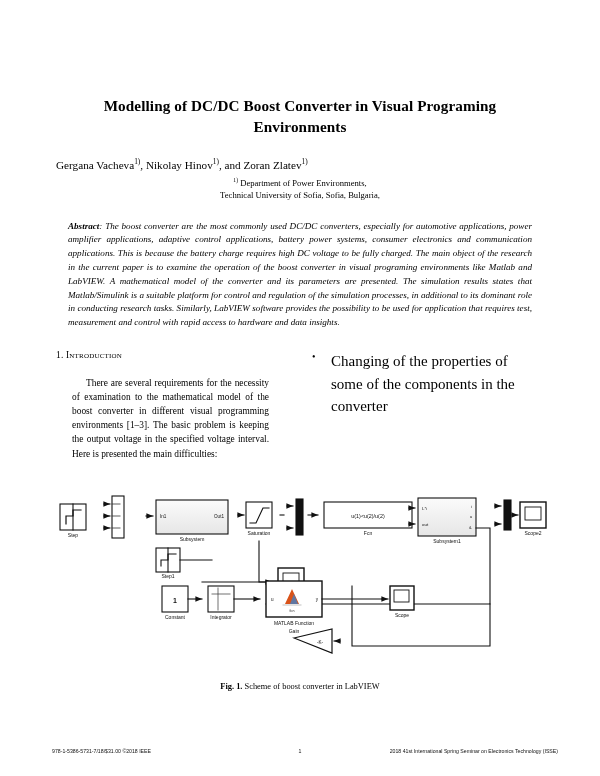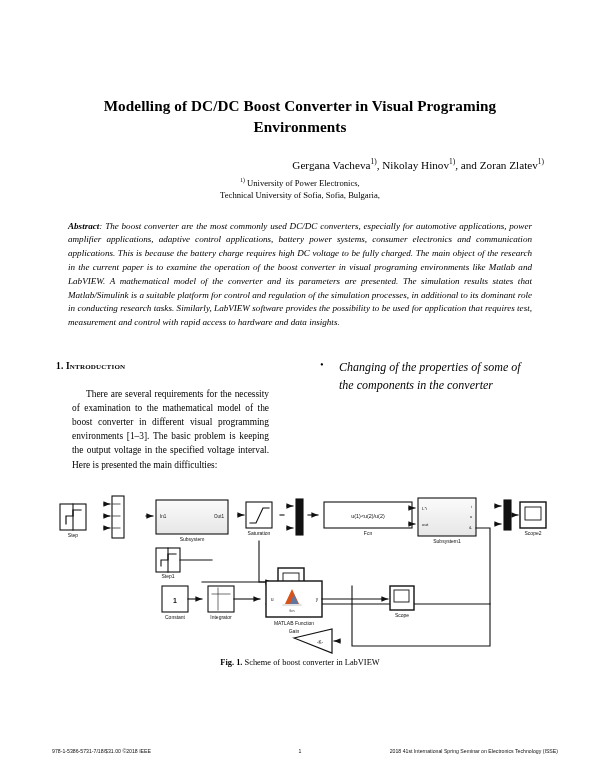--- a/index.html
+++ b/index.html
@@ -30,21 +30,21 @@
     font-size: 15.2px;
     line-height: 1.35;
     text-align: center;
     padding-top: 96px;
     margin: 0;
     letter-spacing: 0.1px;
   }
 
   
   .authors {
-    text-align: right;
+    text-align: left;
     font-size: 11.2px;
     margin-top: 21px;
     line-height: 1.35;
   }
   .affil {
     text-align: center;
     font-size: 8.6px;
     line-height: 1.42;
     margin-top: 4px;
   }
@@ -74,40 +74,39 @@
     margin-top: 20px;
     display: flex;
     gap: 18px;
   }
   .col {
     width: 229px;
     flex: 0 0 229px;
   }
   .section-head {
     font-size: 9.4px;
-    font-weight: bold;
+    font-weight: normal;
     font-variant: small-caps;
     text-transform: none;
-    margin: 11px 0 9px 0;
+    margin: 0 0 9px 0;
     letter-spacing: 0.2px;
   }
   .body-par {
     font-size: 9.4px;
     line-height: 1.5;
     text-align: justify;
     text-indent: 14px;
     margin: 16px;
   }
   .bullets {
     list-style: none;
-    margin: 8px;
+    margin: 0;
     padding: 0;
-    font-size: 12px;
+    font-size: 15px;
     line-height: 1.5;
-    font-style: italic;
   }
   .bullets li {
     position: relative;
     padding-left: 28px;
     margin-bottom: 11px;
     text-align: left;
   }
   .bullets li::before {
     content: "\2022";
     position: absolute;
@@ -127,21 +126,21 @@
   .fig-canvas {
     position: absolute;
     left: 52px;
     top: 0;
     width: 500px;
     height: 186px;
   }
   .fig-caption {
     position: absolute;
     left: 0;
-    top: 658px;
+    top: 682px;
     width: 600px;
     text-align: center;
     font-size: 8.4px;
   }
   .fig-caption b { font-weight: bold; }
 
   
   .footer {
     position: absolute;
     left: 0;
@@ -177,21 +176,21 @@
 
 <div class="page">
 
   <h1 class="title">Modelling of DC/DC Boost Converter in Visual Programing Environments</h1>
 
   <div class="authors">
     <span>Gergana Vacheva</span><sup>1)</sup>, <span>Nikolay Hinov</span><sup>1)</sup>, and <span>Zoran Zlatev</span><sup>1)</sup>
   </div>
 
   <div class="affil">
-    <div><sup>1)</sup> <span>University of Power Electronics,</span></div>
+    <div><sup>1)</sup> <span>Department of Power Environments,</span></div>
     <div>Technical University of Sofia, Sofia, Bulgaria,</div>
   </div>
 
   <div class="abstract"><b>Abstract</b><span>: The boost converter are the most commonly used DC/DC converters, especially for automotive applications, power amplifier applications, adaptive control applications, battery power systems, consumer electronics and communication applications. This is because the battery charge requires high DC voltage to be fully charged. The main object of the research in the current paper is to examine the operation of the boost converter in visual programing environments like Matlab and LabVIEW. A mathematical model of the converter and its parameters are presented. The simulation results states that Matlab/Simulink is a suitable platform for control and regulation of the simulation processes, in additional to its dominant role in conducting research tasks. Similarly, LabVIEW software provides the possibility to be used for application that requires test, measurement and control with rapid access to hardware and data insights.</span></div>
 
   <div class="columns">
     <div class="col">
       <div class="section-head">1. Introduction</div>
       <p class="body-par">There are several requirements for the necessity of examination to the mathematical model of the boost converter in different visual programming environments [1–3]. The basic problem is keeping the output voltage in the specified voltage interval. Here is presented the main difficulties:</p>
     </div>

